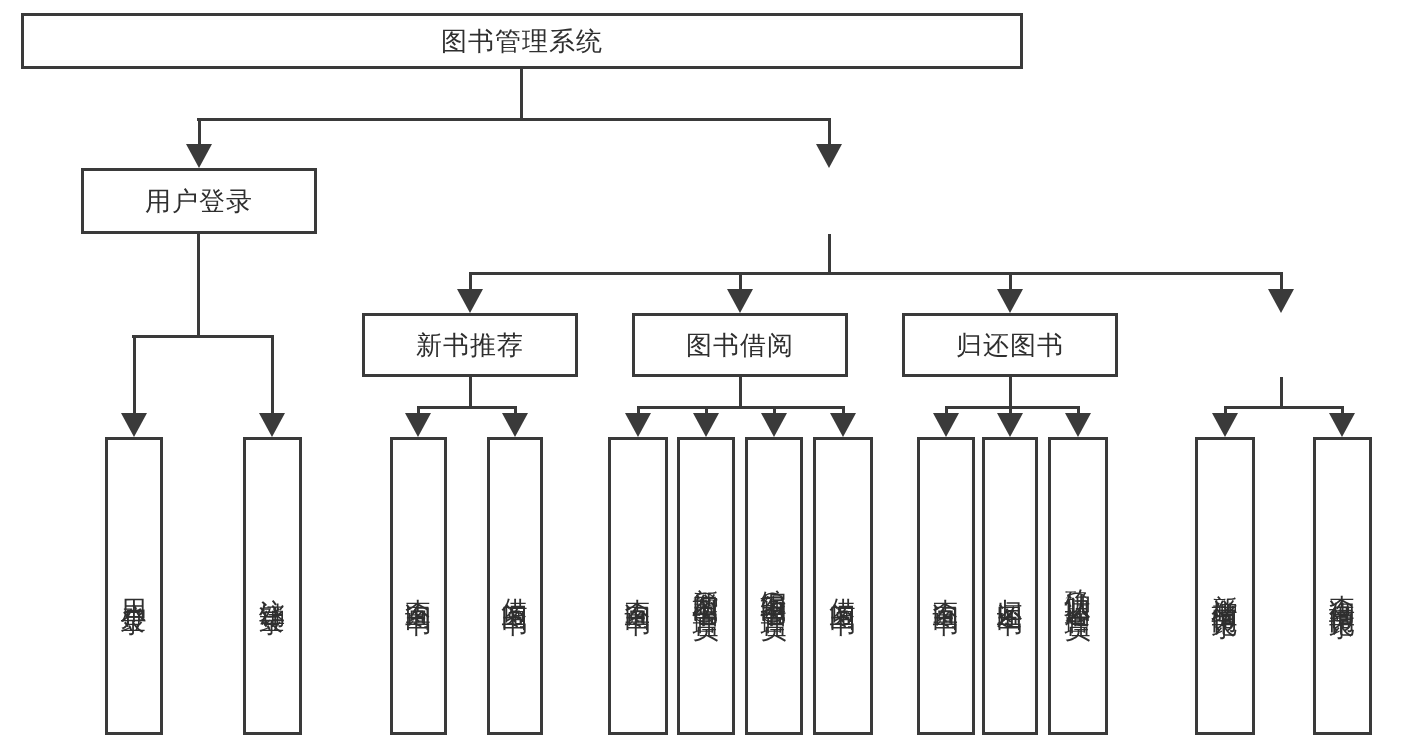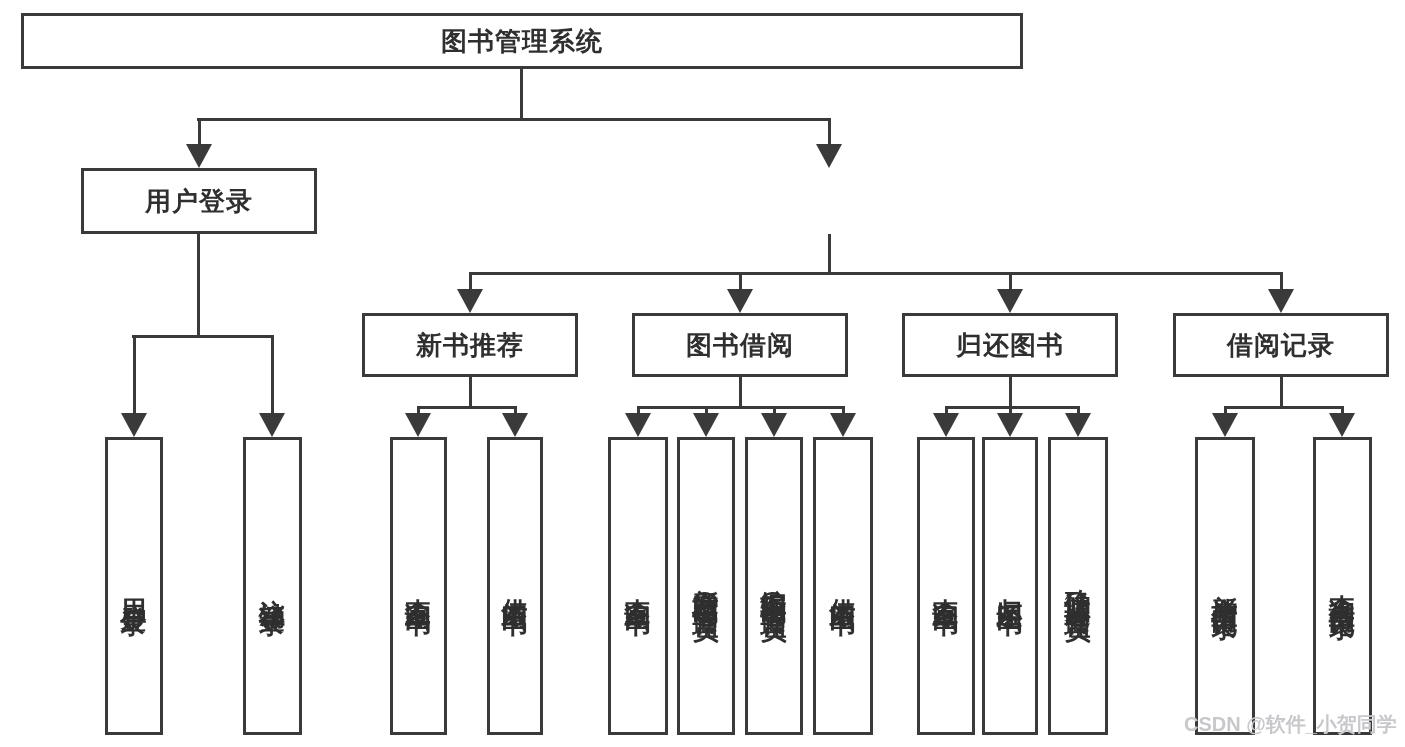--- a/index.html
+++ b/index.html
@@ -2,21 +2,20 @@
 <html><head>
 <meta charset="utf-8">
 <style>
   html,body { margin:0; padding:0; background:#ffffff; }
   .canvas {
     position:relative;
     width:1405px; height:747px;
     background:#ffffff;
     font-family:"Liberation Sans", sans-serif;
     overflow:hidden;
-    font-weight:bold;
   }
   .node {
     position:absolute;
     box-sizing:border-box;
     border:3px solid #3a3a3a;
     background:#ffffff;
     display:flex;
     align-items:center;
     justify-content:center;
     color:#2f2f2f;
@@ -106,23 +105,20 @@
 
   <div class="node" style="left:362px; top:313px; width:216px; height:64px;">
     <span>新书推荐</span>
   </div>
   <div class="node" style="left:632px; top:313px; width:216px; height:64px;">
     <span>图书借阅</span>
   </div>
   <div class="node" style="left:902px; top:313px; width:216px; height:64px;">
     <span>归还图书</span>
   </div>
-  <div class="node" style="left:1173px; top:313px; width:216px; height:64px;">
-    <span>借阅记录</span>
-  </div>
 
   <div class="node vert" style="left:105px; top:437px; width:58px; height:298px;">
     <span>用户登录</span>
   </div>
   <div class="node vert" style="left:243px; top:437px; width:59px; height:298px;">
     <span>注销登录</span>
   </div>
   <div class="node vert" style="left:390px; top:437px; width:57px; height:298px;">
     <span>查询图书</span>
   </div>
@@ -150,15 +146,14 @@
   <div class="node vert" style="left:1048px; top:437px; width:60px; height:298px;">
     <span>确认归还（管理员）</span>
   </div>
   <div class="node vert" style="left:1195px; top:437px; width:60px; height:298px;">
     <span>新增借阅记录</span>
   </div>
   <div class="node vert" style="left:1313px; top:437px; width:59px; height:298px;">
     <span>查询借阅记录</span>
   </div>
 
-  <div class="watermark">CSDN @软件_小贺同学</div>
 
 </div>
 
 </body></html>

